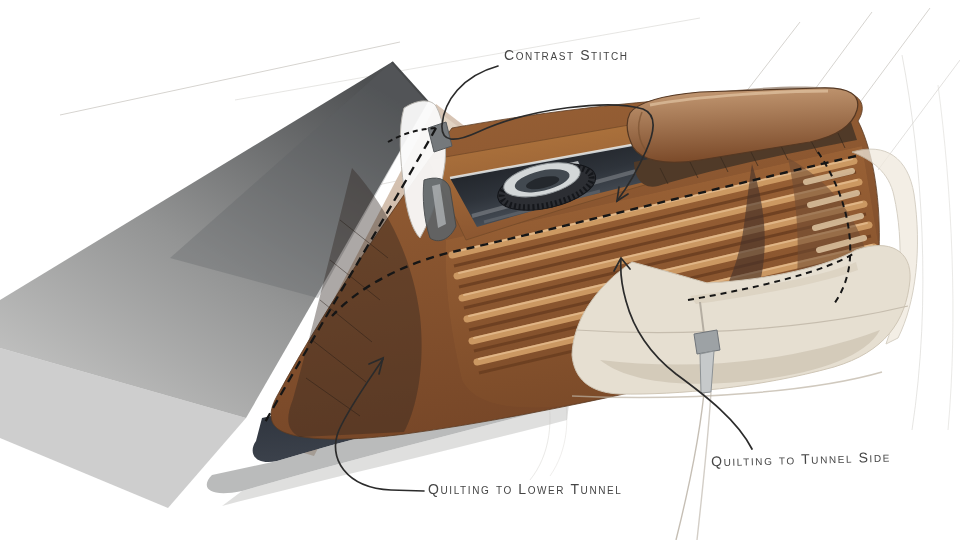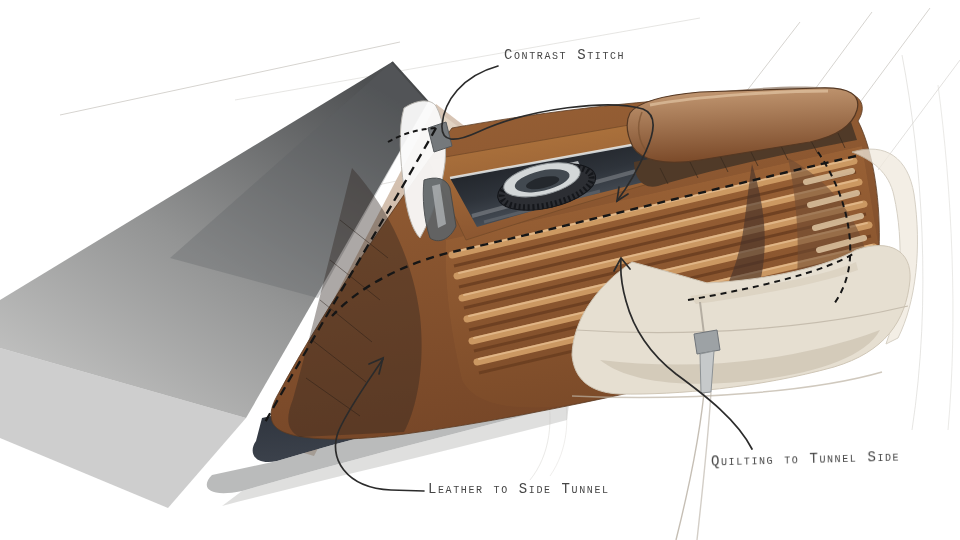--- a/index.html
+++ b/index.html
@@ -1,17 +1,17 @@
 <!DOCTYPE html>
 <html><head>
 <meta charset="utf-8">
 <style>
   html,body{margin:0;padding:0;background:#ffffff;}
   #stage{position:relative;width:960px;height:540px;overflow:hidden;background:#ffffff;
-         font-family:Liberation Mono, monospace;}
+         font-family:Liberation Sans, sans-serif;}
   #sketch{position:absolute;left:0;top:0;}
   .annotation{position:absolute;font-variant:small-caps;font-size:14px;letter-spacing:1.6px;
               color:#454545;white-space:nowrap;}
 </style>
 </head>
 <body>
 
 <div id="stage">
 
 <svg id="sketch" width="960" height="540" viewBox="0 0 960 540" xmlns="http://www.w3.org/2000/svg">
@@ -214,16 +214,16 @@
       <path d="M614,271 L621,258 L630,269"></path>
     </g>
     <g>
       <path d="M424,491 L391,490 C346,488 327,458 339,430 C350,406 367,383 383,359"></path>
       <path d="M369,364 L383,358 L379,374"></path>
     </g>
   </g>
 </svg>
 
 <div class="annotation" style="left:504px;top:47px;">Contrast Stitch</div>
-<div class="annotation" style="left:428px;top:481px;">Leather to Side Tunnel</div>
+<div class="annotation" style="left:428px;top:481px;">Quilting to Lower Tunnel</div>
 <div class="annotation" style="left:711px;top:451px;transform:rotate(-1.5deg);">Quilting to Tunnel Side</div>
 
 </div>
 
 </body></html>

